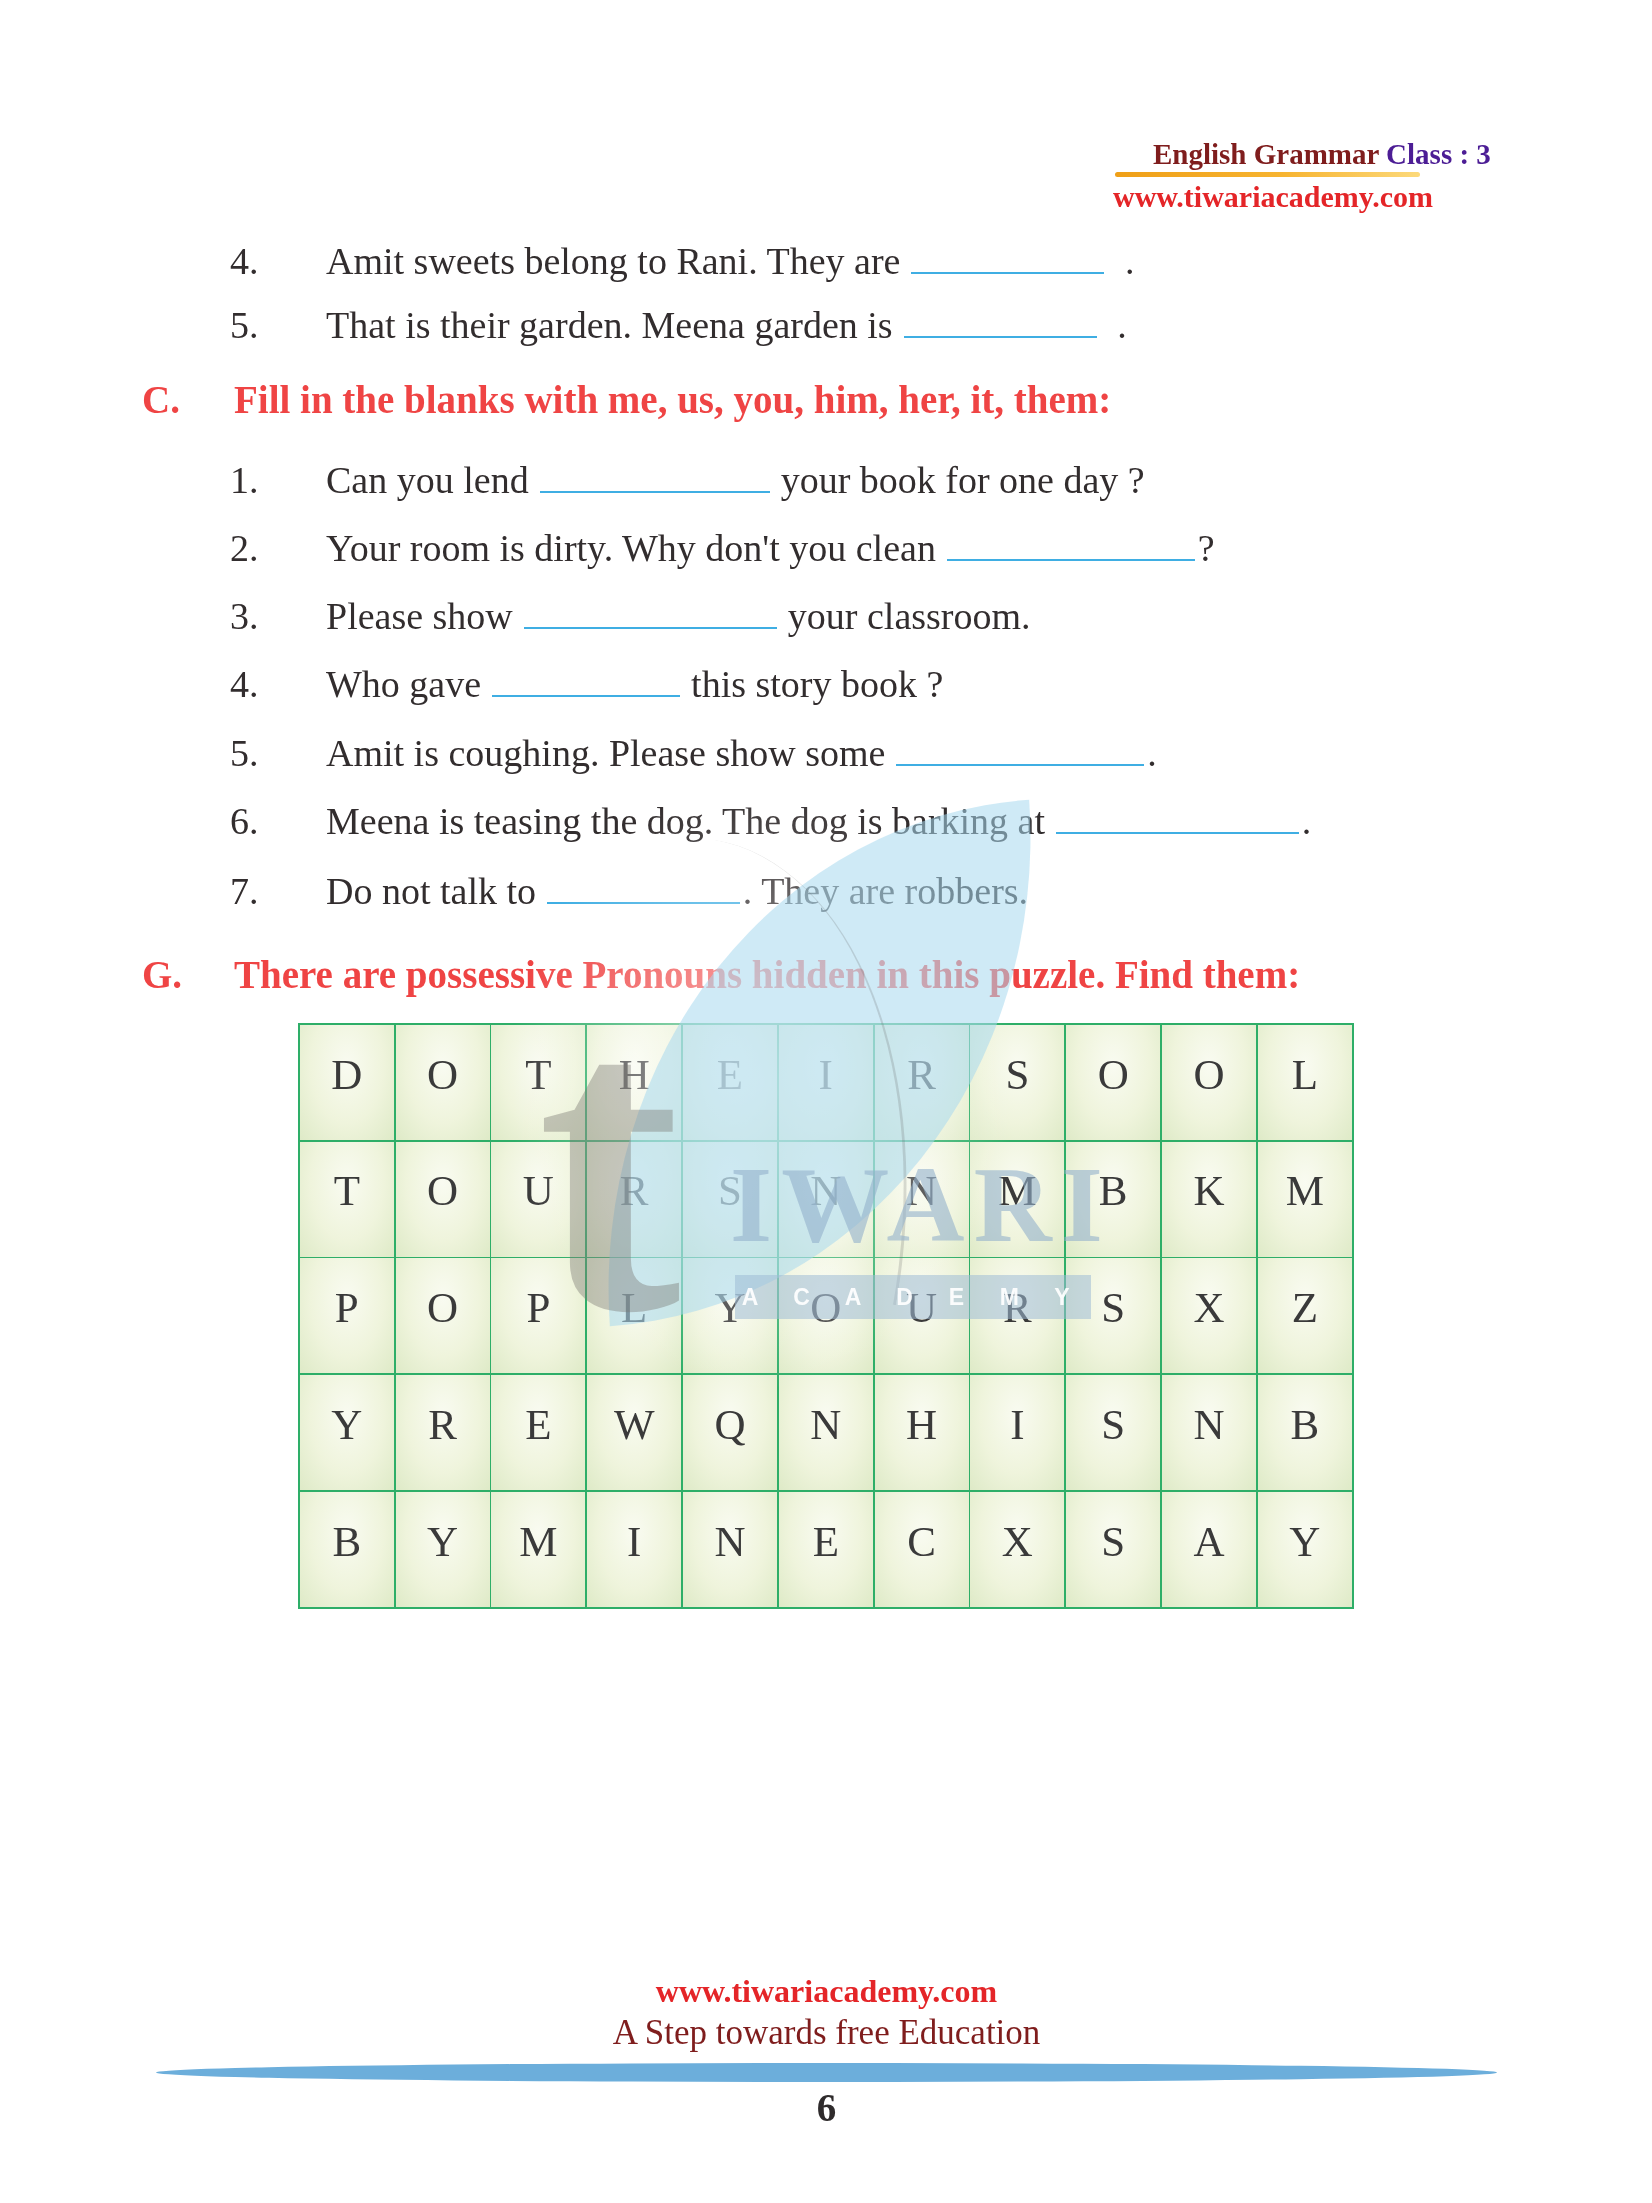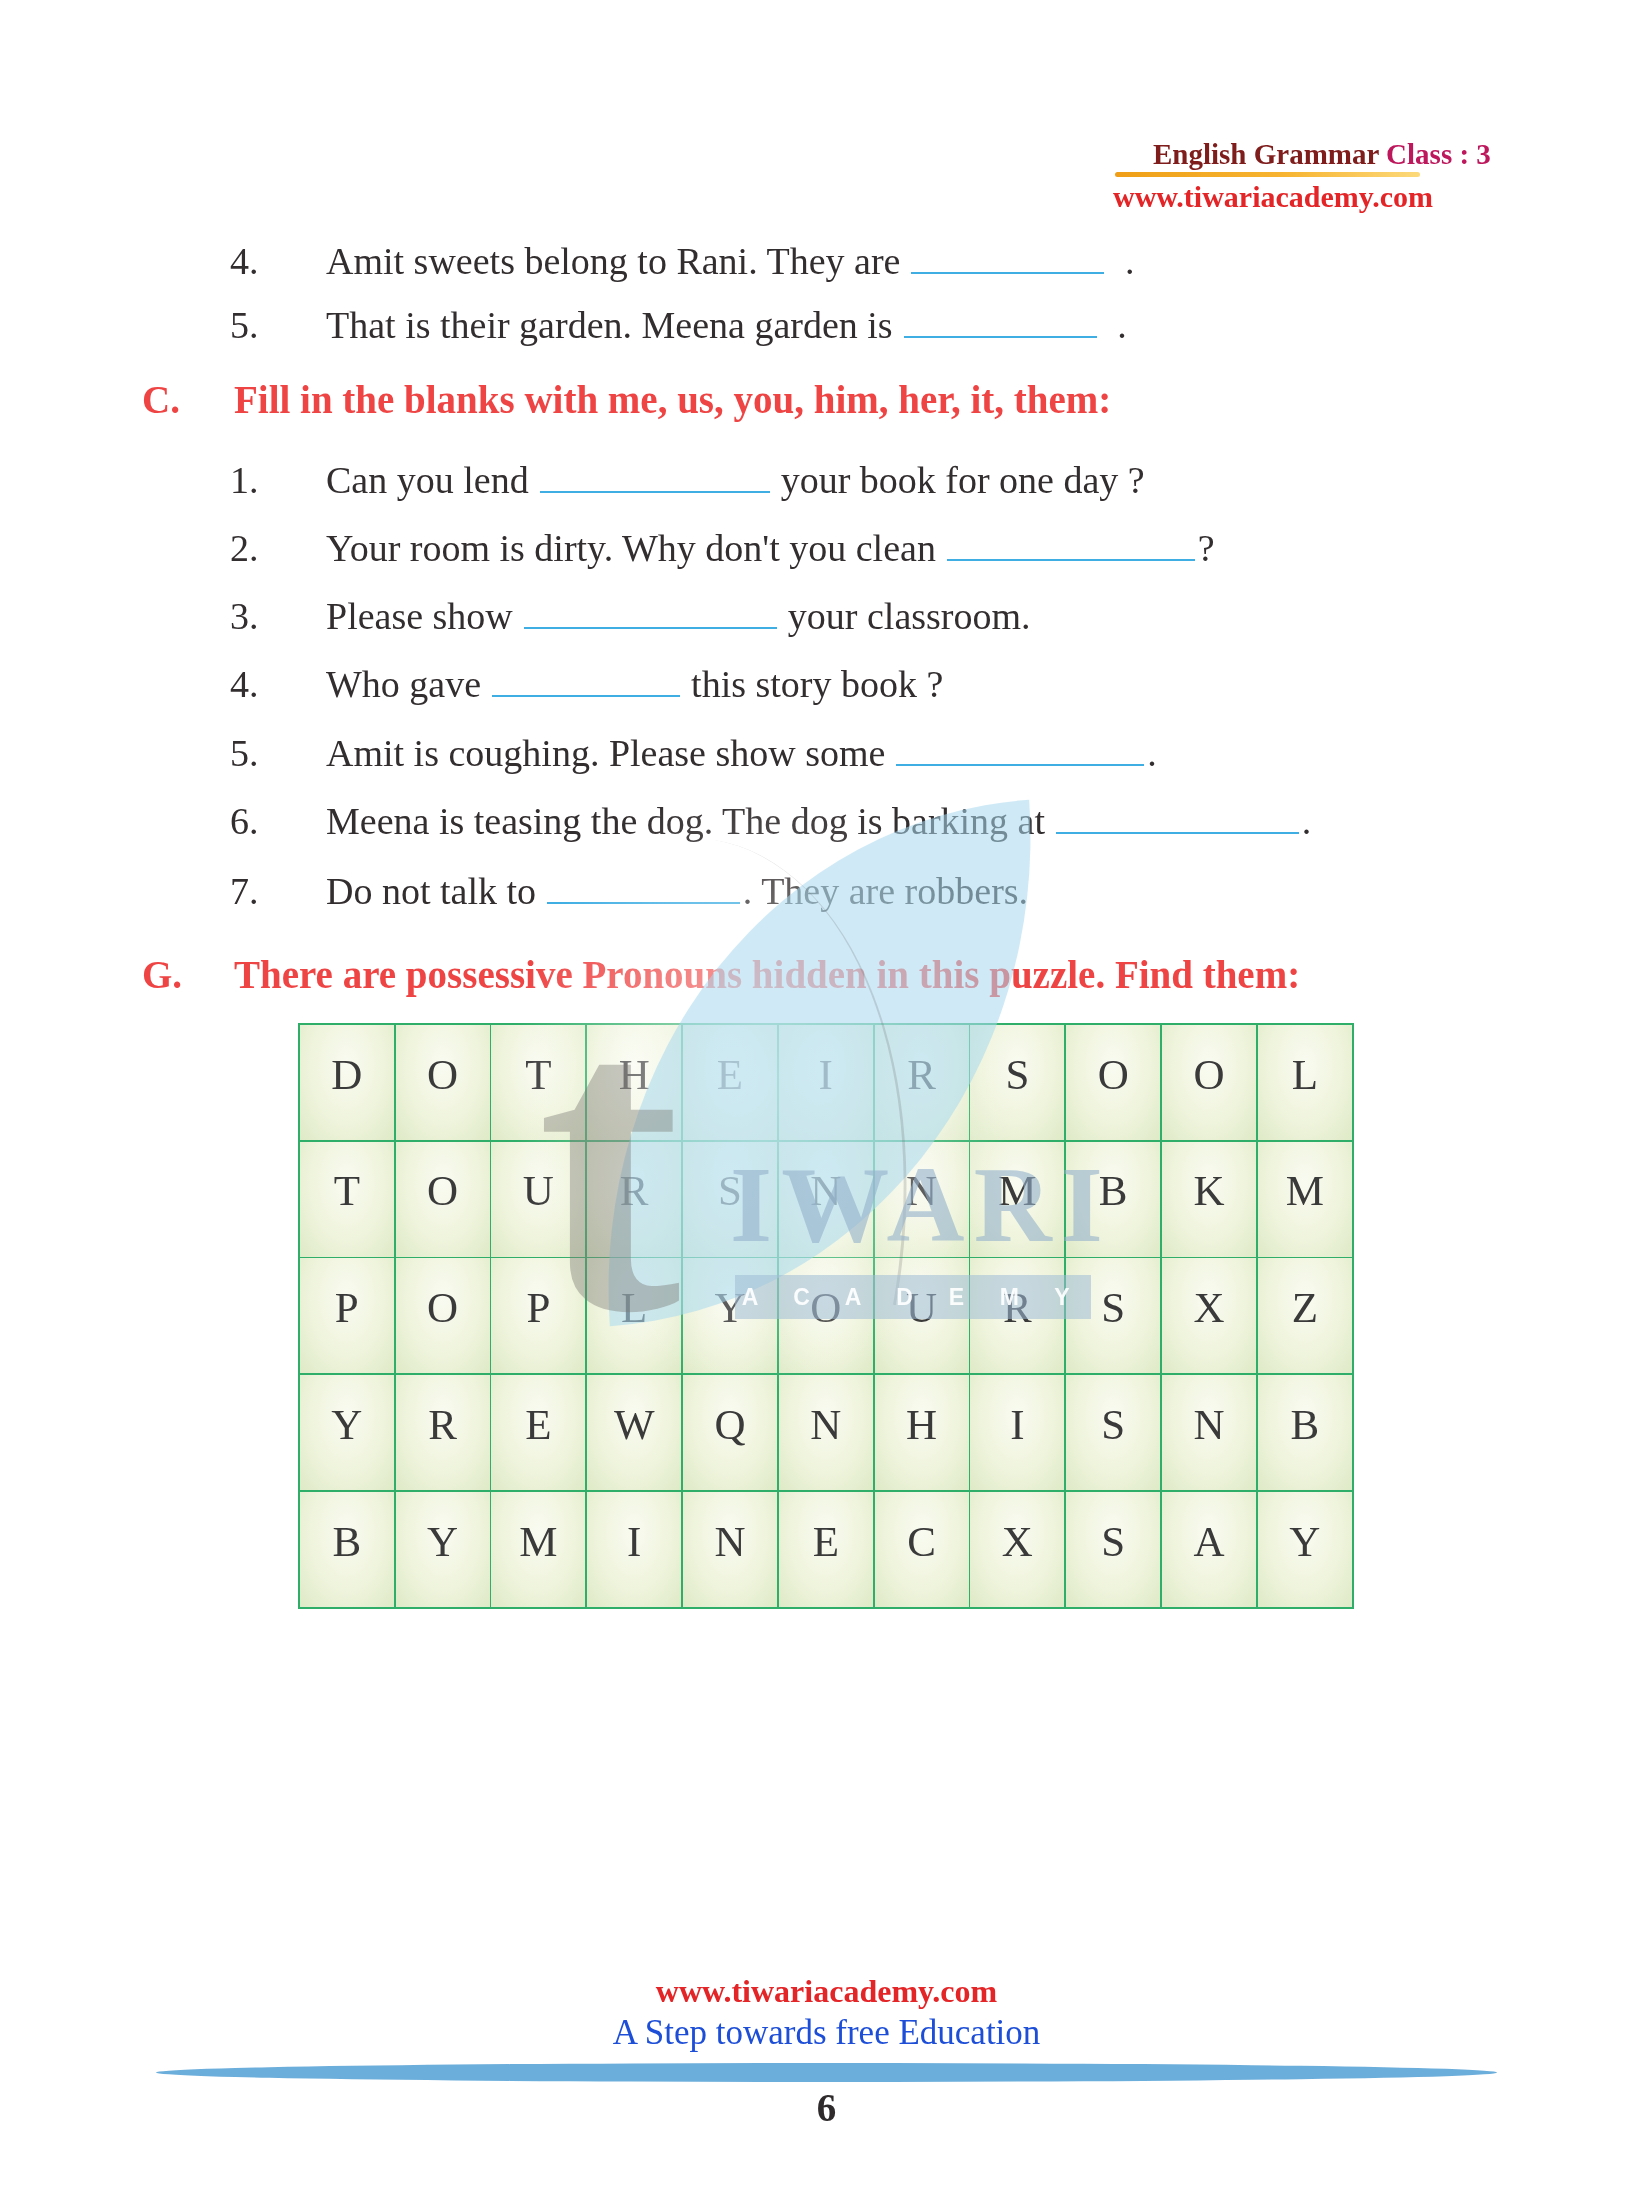--- a/index.html
+++ b/index.html
@@ -2,21 +2,21 @@
 <html style="font-size:14.7px"><head>
 <meta charset="utf-8">
 <style>
   html,body { margin:0; padding:0; background:#ffffff; }
   .page { position:relative; width:1653px; height:2204px; background:#ffffff;
           font-family:"Liberation Serif", serif; color:#322d2e; overflow:hidden; }
 
   
   .header { position:absolute; top:138px; left:1113px; width:309px; text-align:center; }
   .header-title { font-size:29px; font-weight:bold; white-space:nowrap; line-height:1.15; }
-  .ht1 { color:#7f1d1d;margin-left:40px; } .ht2 { color:#be185d; }
+  .ht1 { color:#7f1d1d;margin-left:40px; } .ht2 { color:#4c1d95; }
   .header-underline { height:4.6px; margin:0.9px 1.8px 2.8px 1.8px;
       background:linear-gradient(90deg,#ef9f17,#f7b430 55%,#fcd97a); border-radius:2.8px; }
   .header-site { font-size:30px; font-weight:bold; color:#e42528; white-space:nowrap; }
 
   
   .item-row { position:absolute; left:230px; font-size:38px; white-space:nowrap; line-height:1.18; }
   .num { display:inline-block; width:96px; }
   .blank { display:inline-block; border-bottom:2.8px solid #3faee3; height:37px;
            vertical-align:baseline; margin-left:11px; }
   .bw205{width:188px} .bw210{width:193px} .bw250{width:230px} .bw265{width:243px}
@@ -54,21 +54,21 @@
   .wm-academy { position:absolute; left:735px; top:1275px; width:356px; height:44px;
                 background:rgba(158,188,214,.55); color:rgba(255,255,255,.92);
                 font-size:23px; font-weight:bold; letter-spacing:14.7px;
                 display:flex; align-items:center; justify-content:center;
                 font-family:"Liberation Sans", sans-serif; }
 
   
   .footer-site { position:absolute; top:1973px; left:0; width:100%; text-align:center;
                  font-size:32px; font-weight:bold; color:#e42528; }
   .footer-tagline { position:absolute; top:2013px; left:0; width:100%; text-align:center;
-                    font-size:35px; color:#1d4ed8; }
+                    font-size:35px; color:#7f1d1d; }
   .footer-band { position:absolute; top:2063px; left:156px; width:1341px; height:19px;
                  background:#6caedb; border-radius:50%; }
   .footer-page { position:absolute; top:2085px; left:0; width:100%; text-align:center;
                  font-size:39px; font-weight:bold; color:#2f2b2c; }
 </style>
 </head>
 <body>
 
 <div class="page">
 

